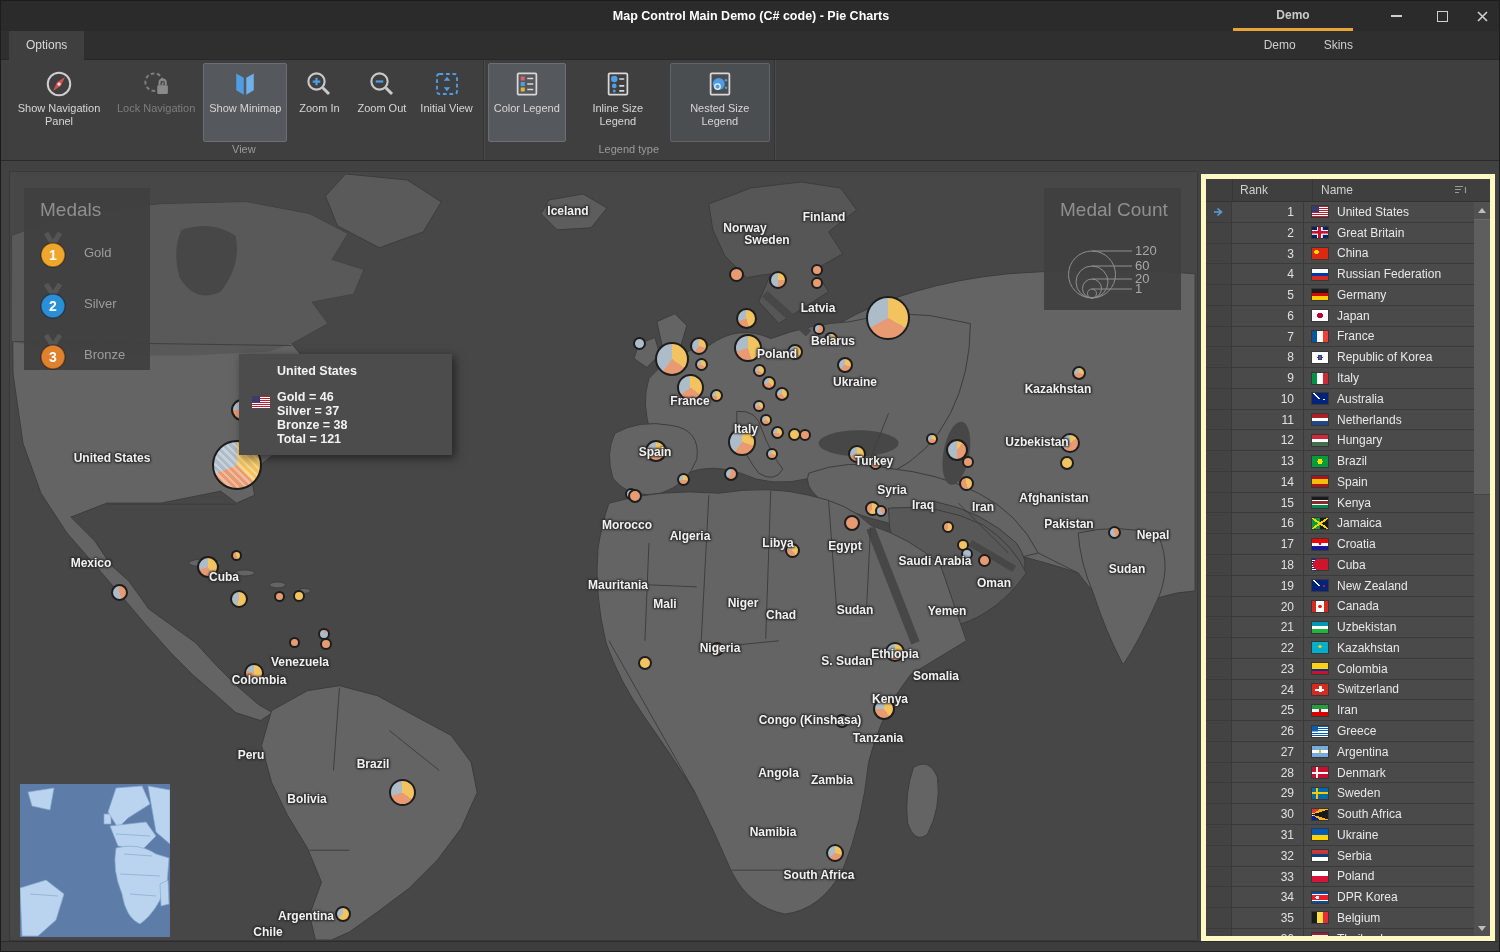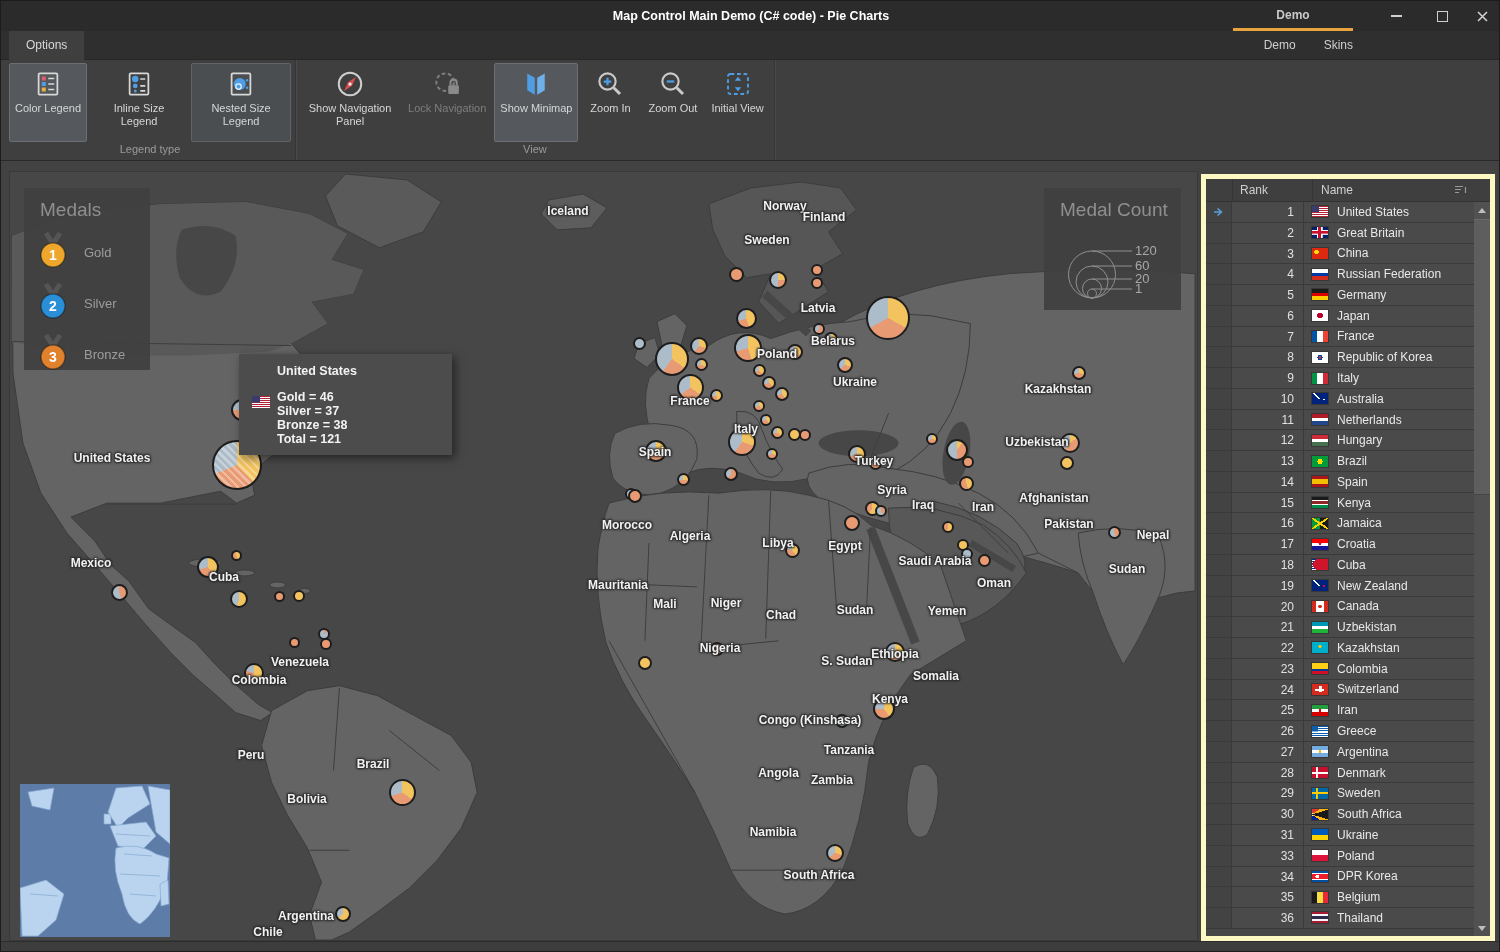--- a/index.html
+++ b/index.html
@@ -88,20 +88,73 @@
     <div class="options-tab">Options</div>
     <div class="doc-tabs">
       <span>Demo</span>
       <span>Skins</span>
     </div>
   </div>
 
   <div class="ribbon" id="ribbon">
       <div class="rgroup">
         <div class="rgroup-btns">
+          <div class="rbtn">
+            <span class="ric"><svg viewBox="0 0 24 24">
+                <circle cx="12" cy="12" r="9" fill="none" stroke="#cfcfcf" stroke-width="1.6"></circle>
+                <g transform="rotate(40 12 12)">
+                  <path d="M12 4.6 L14.1 12 L12 19.4 L9.9 12 Z" fill="#d94f4f"></path>
+                </g>
+                <circle cx="12" cy="12" r="1.3" fill="#eee"></circle>
+              </svg></span>
+            <span>Show Navigation Panel</span>
+          </div>
+          <div class="rbtn disabled">
+            <span class="ric"><svg viewBox="0 0 24 24">
+                <circle cx="10.5" cy="10.5" r="7" fill="none" stroke="#7d7d7d" stroke-width="1.6" stroke-dasharray="3 2"></circle>
+                <rect x="13" y="13" width="8.5" height="7" rx="1" fill="#8a8a8a"></rect>
+                <path d="M14.8 13 v-2.2 a2.5 2.5 0 0 1 5 0 V13" fill="none" stroke="#8a8a8a" stroke-width="1.6"></path>
+              </svg></span>
+            <span>Lock Navigation</span>
+          </div>
+          <div class="rbtn selected">
+            <span class="ric"><svg viewBox="0 0 24 24">
+                <path d="M5 3.5 L11 7 L11 20.5 L5 17 Z" fill="#4f9ee3"></path>
+                <path d="M13 7 L19 3.5 L19 17 L13 20.5 Z" fill="#6fb0ea"></path>
+              </svg></span>
+            <span>Show Minimap</span>
+          </div>
+          <div class="rbtn">
+            <span class="ric"><svg viewBox="0 0 24 24">
+                <circle cx="10" cy="10" r="6.5" fill="none" stroke="#c9c9c9" stroke-width="1.7"></circle>
+                <path d="M15 15 L20 20" stroke="#c9c9c9" stroke-width="2.4"></path>
+                <path d="M10 7 v6 M7 10 h6" stroke="#4f9ee3" stroke-width="1.8"></path>
+              </svg></span>
+            <span>Zoom In</span>
+          </div>
+          <div class="rbtn">
+            <span class="ric"><svg viewBox="0 0 24 24">
+                <circle cx="10" cy="10" r="6.5" fill="none" stroke="#c9c9c9" stroke-width="1.7"></circle>
+                <path d="M15 15 L20 20" stroke="#c9c9c9" stroke-width="2.4"></path>
+                <path d="M7 10 h6" stroke="#4f9ee3" stroke-width="1.8"></path>
+              </svg></span>
+            <span>Zoom Out</span>
+          </div>
+          <div class="rbtn">
+            <span class="ric"><svg viewBox="0 0 24 24">
+                <rect x="4" y="4" width="16" height="16" rx="2" fill="none" stroke="#4f9ee3" stroke-width="1.5" stroke-dasharray="3 2.2"></rect>
+                <path d="M12 6.2 l2.6 3.2 h-5.2 Z M12 17.8 l2.6 -3.2 h-5.2 Z" fill="#4f9ee3"></path>
+              </svg></span>
+            <span>Initial View</span>
+          </div>
+        </div>
+        <div class="rgroup-label">View</div>
+      </div>
+      <div class="rgroup">
+        <div class="rgroup-btns">
           <div class="rbtn selected">
             <span class="ric"><svg viewBox="0 0 24 24">
                 <rect x="4.5" y="3.5" width="15" height="17" rx="1" fill="none" stroke="#d8d8d8" stroke-width="1.4"></rect>
                 <rect x="7" y="6" width="3.2" height="3.2" fill="#e05c6e"></rect>
                 <rect x="7" y="10.4" width="3.2" height="3.2" fill="#4f9ee3"></rect>
                 <rect x="7" y="14.8" width="3.2" height="3.2" fill="#e8b33c"></rect>
                 <path d="M12.2 7.6 h4.8 M12.2 12 h4.8 M12.2 16.4 h4.8" stroke="#d8d8d8" stroke-width="1.3"></path>
               </svg></span>
             <span>Color Legend</span>
           </div>
@@ -120,73 +173,20 @@
                 <rect x="4.5" y="3.5" width="15" height="17" rx="1" fill="none" stroke="#d8d8d8" stroke-width="1.4"></rect>
                 <circle cx="11" cy="12" r="4.8" fill="#4f9ee3"></circle>
                 <circle cx="10" cy="14" r="2.2" fill="none" stroke="#eaf3fb" stroke-width="1"></circle>
                 <circle cx="16.8" cy="9" r="1" fill="#4f9ee3"></circle>
                 <circle cx="16.8" cy="15" r="1" fill="#4f9ee3"></circle>
               </svg></span>
             <span>Nested Size Legend</span>
           </div>
         </div>
         <div class="rgroup-label">Legend type</div>
-      </div>
-      <div class="rgroup">
-        <div class="rgroup-btns">
-          <div class="rbtn">
-            <span class="ric"><svg viewBox="0 0 24 24">
-                <circle cx="12" cy="12" r="9" fill="none" stroke="#cfcfcf" stroke-width="1.6"></circle>
-                <g transform="rotate(40 12 12)">
-                  <path d="M12 4.6 L14.1 12 L12 19.4 L9.9 12 Z" fill="#d94f4f"></path>
-                </g>
-                <circle cx="12" cy="12" r="1.3" fill="#eee"></circle>
-              </svg></span>
-            <span>Show Navigation Panel</span>
-          </div>
-          <div class="rbtn disabled">
-            <span class="ric"><svg viewBox="0 0 24 24">
-                <circle cx="10.5" cy="10.5" r="7" fill="none" stroke="#7d7d7d" stroke-width="1.6" stroke-dasharray="3 2"></circle>
-                <rect x="13" y="13" width="8.5" height="7" rx="1" fill="#8a8a8a"></rect>
-                <path d="M14.8 13 v-2.2 a2.5 2.5 0 0 1 5 0 V13" fill="none" stroke="#8a8a8a" stroke-width="1.6"></path>
-              </svg></span>
-            <span>Lock Navigation</span>
-          </div>
-          <div class="rbtn selected">
-            <span class="ric"><svg viewBox="0 0 24 24">
-                <path d="M5 3.5 L11 7 L11 20.5 L5 17 Z" fill="#4f9ee3"></path>
-                <path d="M13 7 L19 3.5 L19 17 L13 20.5 Z" fill="#6fb0ea"></path>
-              </svg></span>
-            <span>Show Minimap</span>
-          </div>
-          <div class="rbtn">
-            <span class="ric"><svg viewBox="0 0 24 24">
-                <circle cx="10" cy="10" r="6.5" fill="none" stroke="#c9c9c9" stroke-width="1.7"></circle>
-                <path d="M15 15 L20 20" stroke="#c9c9c9" stroke-width="2.4"></path>
-                <path d="M10 7 v6 M7 10 h6" stroke="#4f9ee3" stroke-width="1.8"></path>
-              </svg></span>
-            <span>Zoom In</span>
-          </div>
-          <div class="rbtn">
-            <span class="ric"><svg viewBox="0 0 24 24">
-                <circle cx="10" cy="10" r="6.5" fill="none" stroke="#c9c9c9" stroke-width="1.7"></circle>
-                <path d="M15 15 L20 20" stroke="#c9c9c9" stroke-width="2.4"></path>
-                <path d="M7 10 h6" stroke="#4f9ee3" stroke-width="1.8"></path>
-              </svg></span>
-            <span>Zoom Out</span>
-          </div>
-          <div class="rbtn">
-            <span class="ric"><svg viewBox="0 0 24 24">
-                <rect x="4" y="4" width="16" height="16" rx="2" fill="none" stroke="#4f9ee3" stroke-width="1.5" stroke-dasharray="3 2.2"></rect>
-                <path d="M12 6.2 l2.6 3.2 h-5.2 Z M12 17.8 l2.6 -3.2 h-5.2 Z" fill="#4f9ee3"></path>
-              </svg></span>
-            <span>Initial View</span>
-          </div>
-        </div>
-        <div class="rgroup-label">View</div>
       </div>
     </div>
 
   <div class="map" id="map">
     <svg class="worldsvg" viewBox="0 0 1189 770" preserveAspectRatio="none">
       <g fill="#646464" stroke="#3c3c3c" stroke-width="1">
         <path d="M336,2 L398,8 L432,30 L414,60 L370,76 L328,54 L316,24 Z" fill="#5a5a5a"></path>
         <path d="M2,64 L62,42 L152,32 L236,30 L300,42 L338,62 L322,88 L354,98 L344,122 L302,130 L318,152 L282,172 L304,198 L262,217 L282,240 L252,264 L263,284 L241,302 L245,324 L227,332 L211,320 L151,332 L97,332 L61,346 L85,370 L101,394 L119,410 L139,438 L161,454 L186,472 L206,494 L226,514 L249,534 L263,542 L251,550 L226,542 L206,524 L183,504 L161,482 L136,454 L109,422 L85,394 L57,362 L31,322 L13,272 L3,202 Z"></path>
         <path d="M2,64 L62,42 L152,32 L236,30 L300,42 L338,62 L322,88 L354,98 L344,122 L302,130 L318,152 L282,172 L260,180 L180,184 L100,184 L40,178 L2,170 Z" fill="#595959" stroke="none"></path>
         <path d="M172,58 Q202,48 226,64 Q232,94 211,120 Q186,132 170,106 Q162,78 172,58 Z" fill="#474747" stroke="none"></path>
@@ -218,21 +218,21 @@
           <path d="M3,170 L282,174 M97,333 L227,333"></path>
           <path d="M640,372 L636,470 M700,324 L692,478 M762,320 L757,468 M596,412 L688,416 M690,478 L770,470 M820,330 L828,438 M862,356 L858,438 M600,470 L686,622 M723,700 L834,700"></path>
           <path d="M330,517 L324,600 M380,560 L430,600 M300,680 L340,680"></path>
           <path d="M860,292 L880,242 M950,332 L1000,382 M1030,382 L1070,402"></path>
         </g>
       </g>
     </svg>
 
     <div id="labels">
         <div class="mlabel" style="left: 558px; top: 39px;">Iceland</div>
-        <div class="mlabel" style="left: 735px; top: 34px; margin-left: 40px;">Norway</div>
+        <div class="mlabel" style="left: 735px; top: 56px;">Norway</div>
         <div class="mlabel" style="left: 814px; top: 45px;">Finland</div>
         <div class="mlabel" style="left: 757px; top: 68px;">Sweden</div>
         <div class="mlabel" style="left: 808px; top: 136px;">Latvia</div>
         <div class="mlabel" style="left: 823px; top: 169px;">Belarus</div>
         <div class="mlabel" style="left: 767px; top: 182px;">Poland</div>
         <div class="mlabel" style="left: 845px; top: 210px;">Ukraine</div>
         <div class="mlabel" style="left: 680px; top: 229px;">France</div>
         <div class="mlabel" style="left: 736px; top: 257px;">Italy</div>
         <div class="mlabel" style="left: 645px; top: 280px;">Spain</div>
         <div class="mlabel" style="left: 864px; top: 289px;">Turkey</div>
@@ -247,30 +247,30 @@
         <div class="mlabel" style="left: 1117px; top: 397px;">Sudan</div>
         <div class="mlabel" style="left: 984px; top: 411px;">Oman</div>
         <div class="mlabel" style="left: 925px; top: 389px;">Saudi Arabia</div>
         <div class="mlabel" style="left: 937px; top: 439px;">Yemen</div>
         <div class="mlabel" style="left: 835px; top: 374px; text-align: right;">Egypt</div>
         <div class="mlabel" style="left: 768px; top: 371px;">Libya</div>
         <div class="mlabel" style="left: 680px; top: 364px;">Algeria</div>
         <div class="mlabel" style="left: 617px; top: 353px;">Morocco</div>
         <div class="mlabel" style="left: 608px; top: 413px;">Mauritania</div>
         <div class="mlabel" style="left: 646px; top: 432px; margin-left: 9px;">Mali</div>
-        <div class="mlabel" style="left: 716px; top: 431px;">Niger</div>
+        <div class="mlabel" style="left: 733px; top: 431px;">Niger</div>
         <div class="mlabel" style="left: 771px; top: 443px;">Chad</div>
         <div class="mlabel" style="left: 835px; top: 438px; padding-left: 20px;">Sudan</div>
         <div class="mlabel" style="left: 837px; top: 489px;">S. Sudan</div>
         <div class="mlabel" style="left: 710px; top: 476px;">Nigeria</div>
         <div class="mlabel" style="left: 885px; top: 482px;">Ethiopia</div>
         <div class="mlabel" style="left: 926px; top: 504px;">Somalia</div>
         <div class="mlabel" style="left: 880px; top: 527px;">Kenya</div>
         <div class="mlabel" style="left: 800px; top: 548px;">Congo (Kinshasa)</div>
-        <div class="mlabel" style="left: 839px; top: 566px; margin-top: 12px;">Tanzania</div>
+        <div class="mlabel" style="left: 868px; top: 566px;">Tanzania</div>
         <div class="mlabel" style="left: 765px; top: 601px; padding-left: 7px;">Angola</div>
         <div class="mlabel" style="left: 822px; top: 608px;">Zambia</div>
         <div class="mlabel" style="left: 763px; top: 660px;">Namibia</div>
         <div class="mlabel" style="left: 809px; top: 703px;">South Africa</div>
         <div class="mlabel" style="left: 102px; top: 286px;">United States</div>
         <div class="mlabel" style="left: 81px; top: 391px;">Mexico</div>
         <div class="mlabel" style="left: 214px; top: 405px;">Cuba</div>
         <div class="mlabel" style="left: 290px; top: 490px;">Venezuela</div>
         <div class="mlabel" style="left: 249px; top: 508px;">Colombia</div>
         <div class="mlabel" style="left: 241px; top: 583px;">Peru</div>
@@ -689,20 +689,28 @@
         <div class="grow">
           <div class="c-ind"></div>
           <div class="c-rank">31</div>
           <div class="c-name">
             <span class="flag" style="background: linear-gradient(rgb(0, 91, 187) 0px, rgb(0, 91, 187) 50%, rgb(255, 213, 0) 50%);"></span>
             <span>Ukraine</span>
           </div>
         </div>
         <div class="grow">
           <div class="c-ind"></div>
+          <div class="c-rank">32</div>
+          <div class="c-name">
+            <span class="flag" style="background: linear-gradient(rgb(198, 54, 60) 0px, rgb(198, 54, 60) 33%, rgb(12, 64, 118) 33%, rgb(12, 64, 118) 66%, rgb(255, 255, 255) 66%);"></span>
+            <span>Serbia</span>
+          </div>
+        </div>
+        <div class="grow">
+          <div class="c-ind"></div>
           <div class="c-rank">33</div>
           <div class="c-name">
             <span class="flag" style="background: linear-gradient(rgb(255, 255, 255) 0px, rgb(255, 255, 255) 50%, rgb(220, 20, 60) 50%);"></span>
             <span>Poland</span>
           </div>
         </div>
         <div class="grow">
           <div class="c-ind"></div>
           <div class="c-rank">34</div>
           <div class="c-name">

